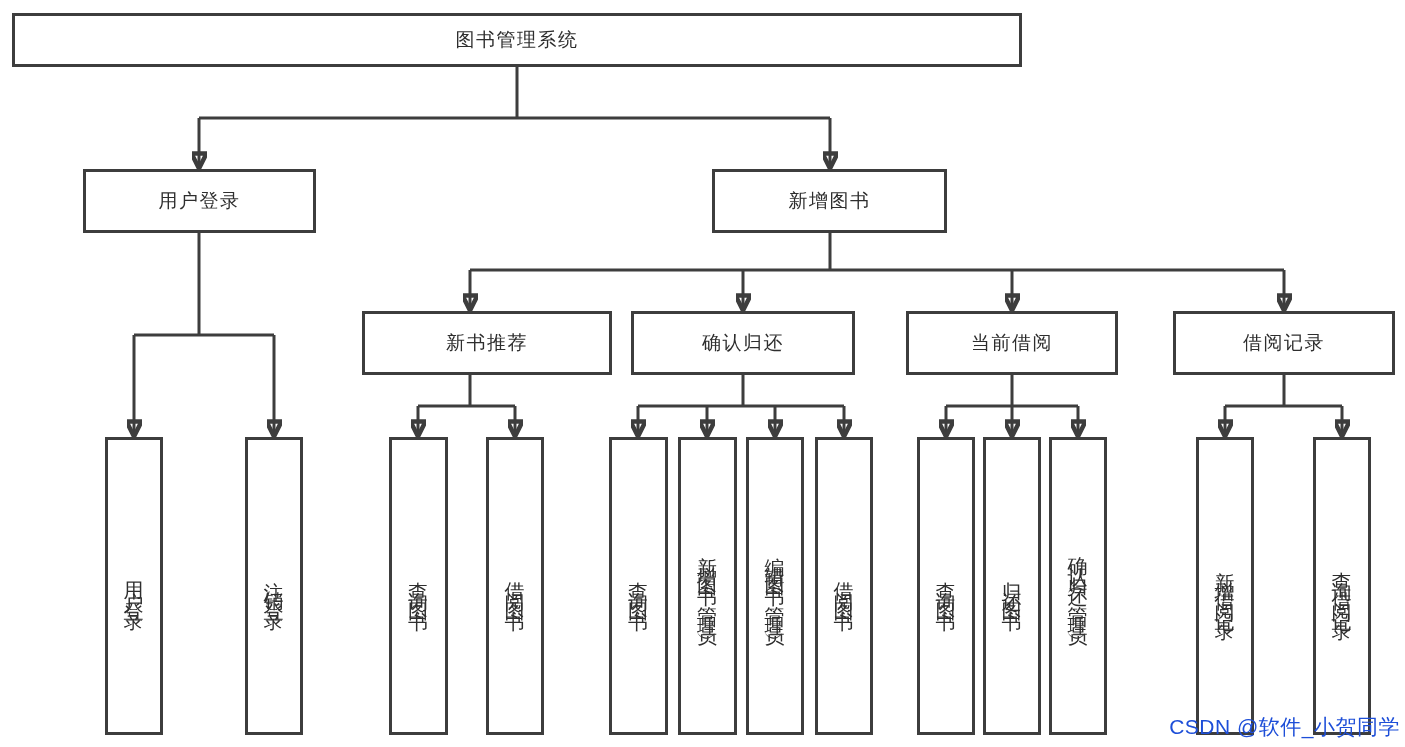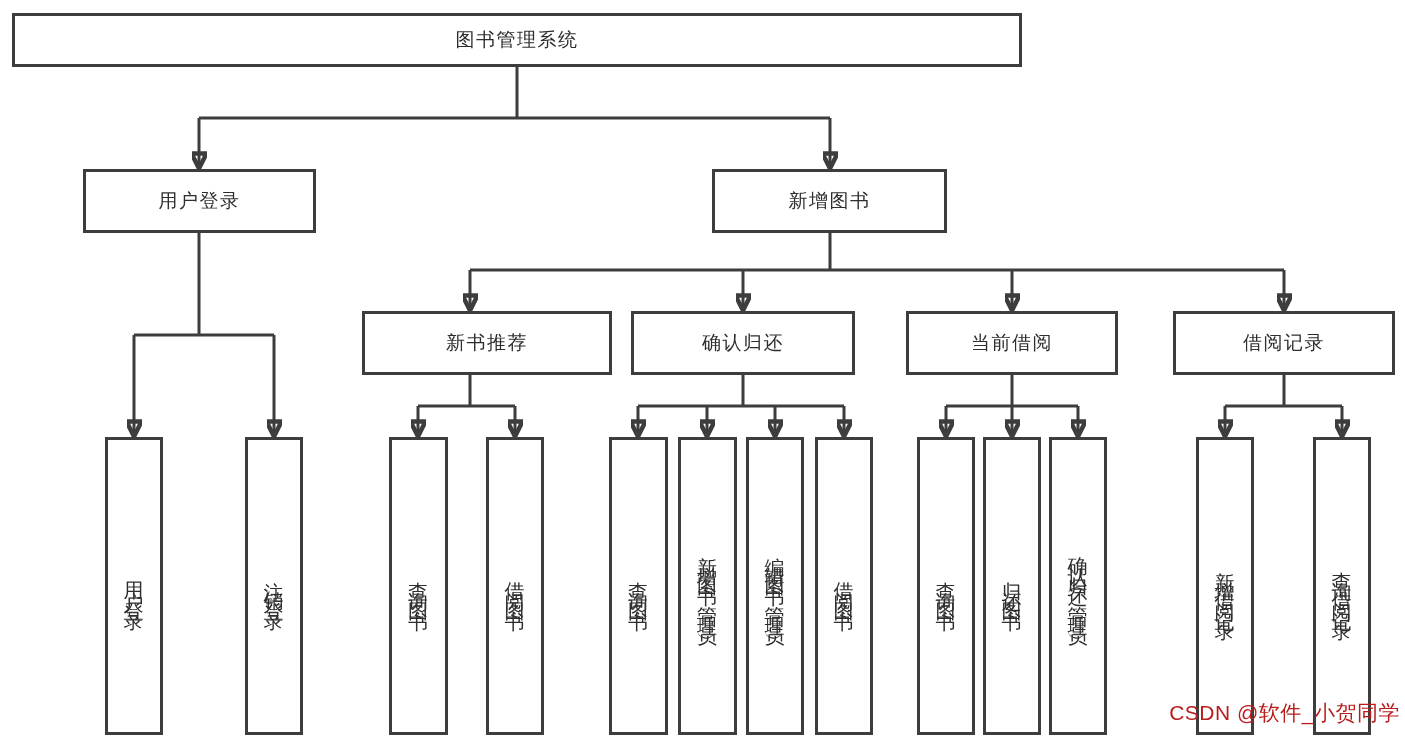--- a/index.html
+++ b/index.html
@@ -16,22 +16,22 @@
     display:flex; align-items:center; justify-content:center;
     color:#2e2e2e;
   }
   .h .lbl { font-size:19px; letter-spacing:1.5px; white-space:nowrap; }
   .v .lbl {
     writing-mode:vertical-rl; text-orientation:mixed;
     font-size:20px; letter-spacing:10px; line-height:1;
     white-space:nowrap;
   }
   .watermark {
-    position:absolute; right:5px; bottom:20px; z-index:5;
-    font-size:21px; color:#b91c1c; letter-spacing:0.5px; white-space:nowrap;margin-top:36px;
+    position:absolute; right:5px; bottom:6px; z-index:5;
+    font-size:21px; color:#1d4ed8; letter-spacing:0.5px; white-space:nowrap;margin-top:36px;
   }
 </style>
 </head>
 <body>
 
 <div id="canvas">
 
   <svg class="wires" width="1405" height="747" viewBox="0 0 1405 747" aria-hidden="true">
     <defs>
       <marker id="arrowhead" viewBox="0 0 10 10" refX="9" refY="5" markerWidth="24" markerHeight="15" orient="auto" markerUnits="userSpaceOnUse">

